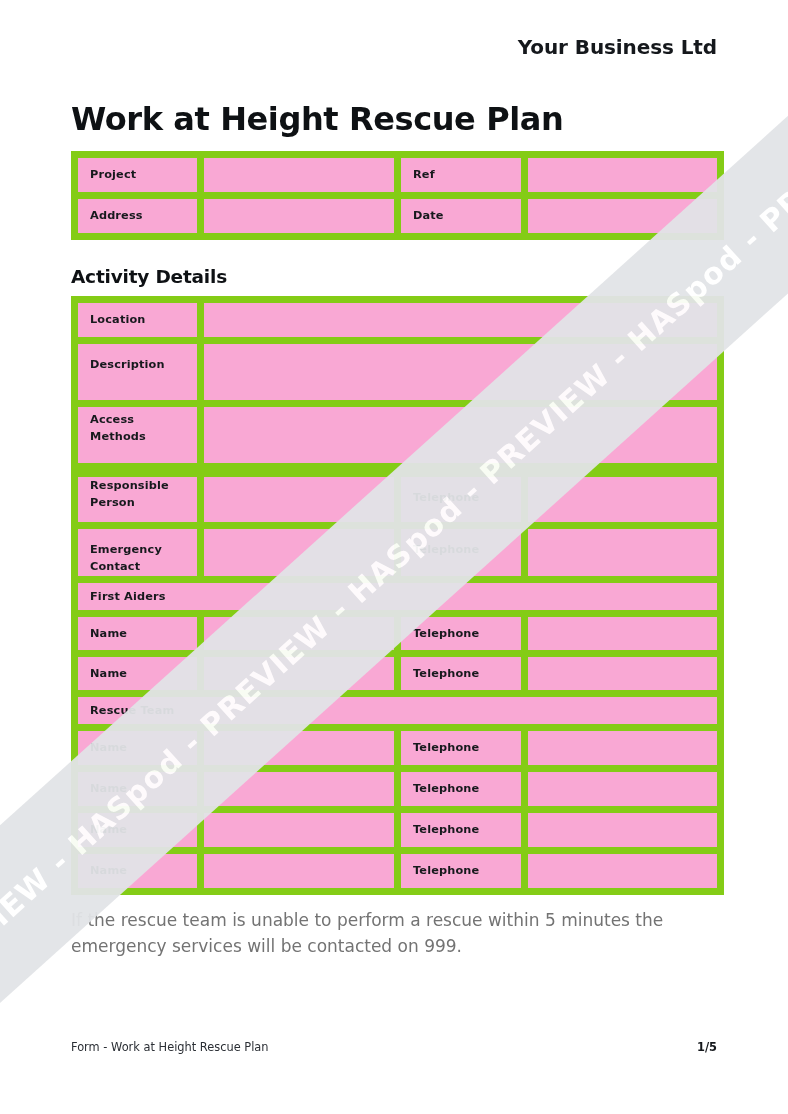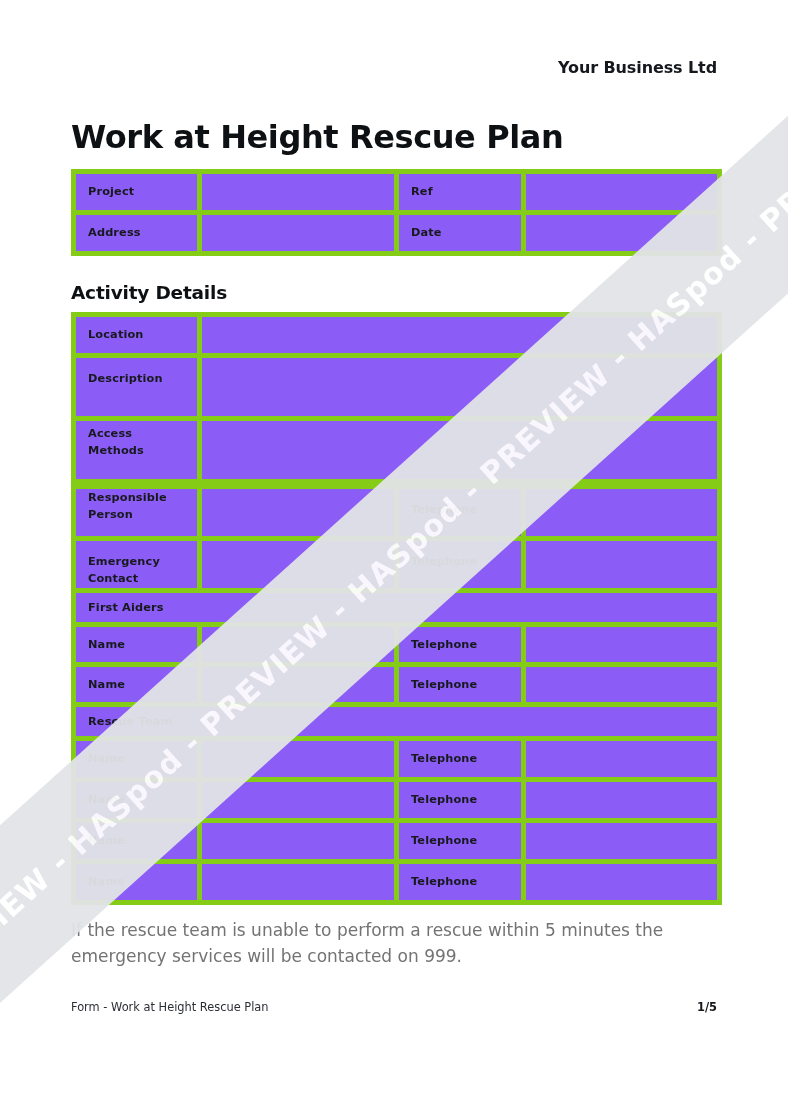--- a/index.html
+++ b/index.html
@@ -57,25 +57,25 @@
   
   .content {
     position: relative;
     z-index: 1;
     padding: 0 71px;
     box-sizing: border-box;
     width: 788px;
   }
   .brand {
     text-align: right;
-    font-size: 16px;
+    font-size: 20px;
     font-weight: 700;
     letter-spacing: -0.1px;
     color: #15181c;
-    padding-top: 58px;
+    padding-top: 35px;
   }
   .doc-title {
     font-size: 32px;
     font-weight: 700;
     letter-spacing: -0.4px;
     color: #0e1114;
     margin: 42px 0 0 0;
     line-height: 1.15;
   }
   .section-title {
@@ -88,24 +88,24 @@
 
   table.form-table {
     width: 100%;
     border-collapse: collapse;
     table-layout: fixed;
     font-size: 11.3px;
   }
   table.form-table.t-top { margin-top: 13px; }
 
   table.form-table td {
-    border: 5px solid #84cc16;
+    border: 7px solid #84cc16;
     padding: 0 12px;
     vertical-align: middle;
-    background: #8b5cf6;
+    background: #f9a8d4;
   }
   td.lbl {
     background: #f1f2f4;
     font-weight: 700;
     color: #17191d;
     letter-spacing: 0.15px;
     line-height: 1.55;
   }
   td.val { background: #ffffff; }
 
@@ -124,21 +124,21 @@
     line-height: 1.55;
     color: #737373;
     margin-top: 12px;
     max-width: 632px;
   }
 
   .page-footer {
     position: absolute;
     left: 71px;
     right: 71px;
-    top: 1000px;
+    top: 1040px;
     display: flex;
     align-items: baseline;
     justify-content: space-between;
     z-index: 1;
   }
   .footer-left {
     font-size: 11.4px;
     color: #2b2f35;
   }
   .footer-right {

